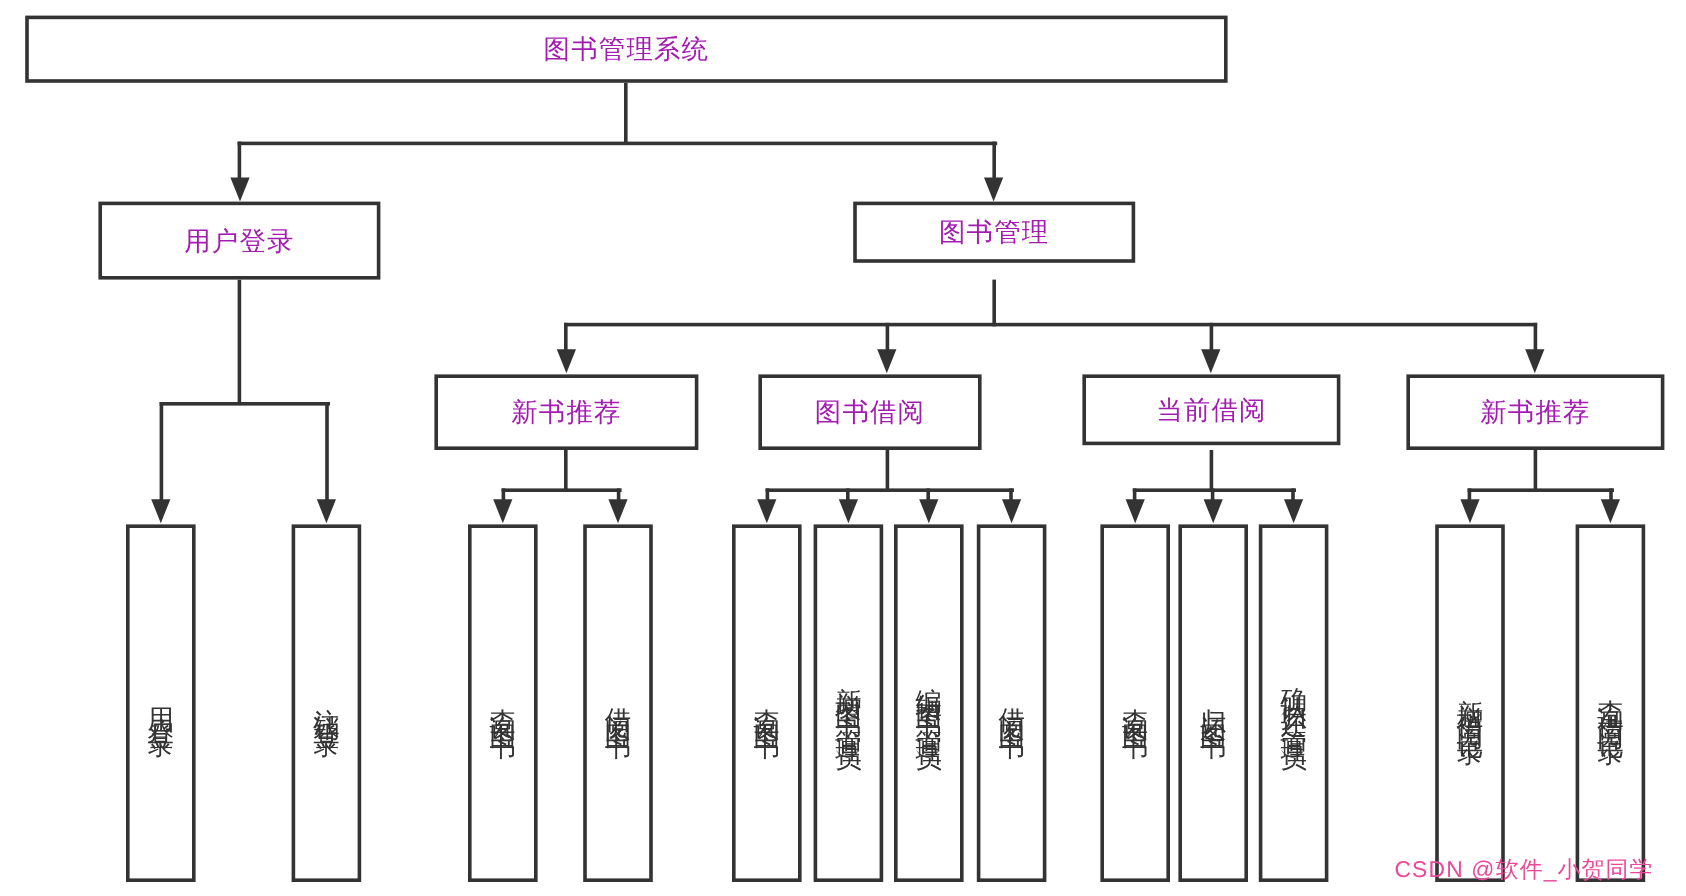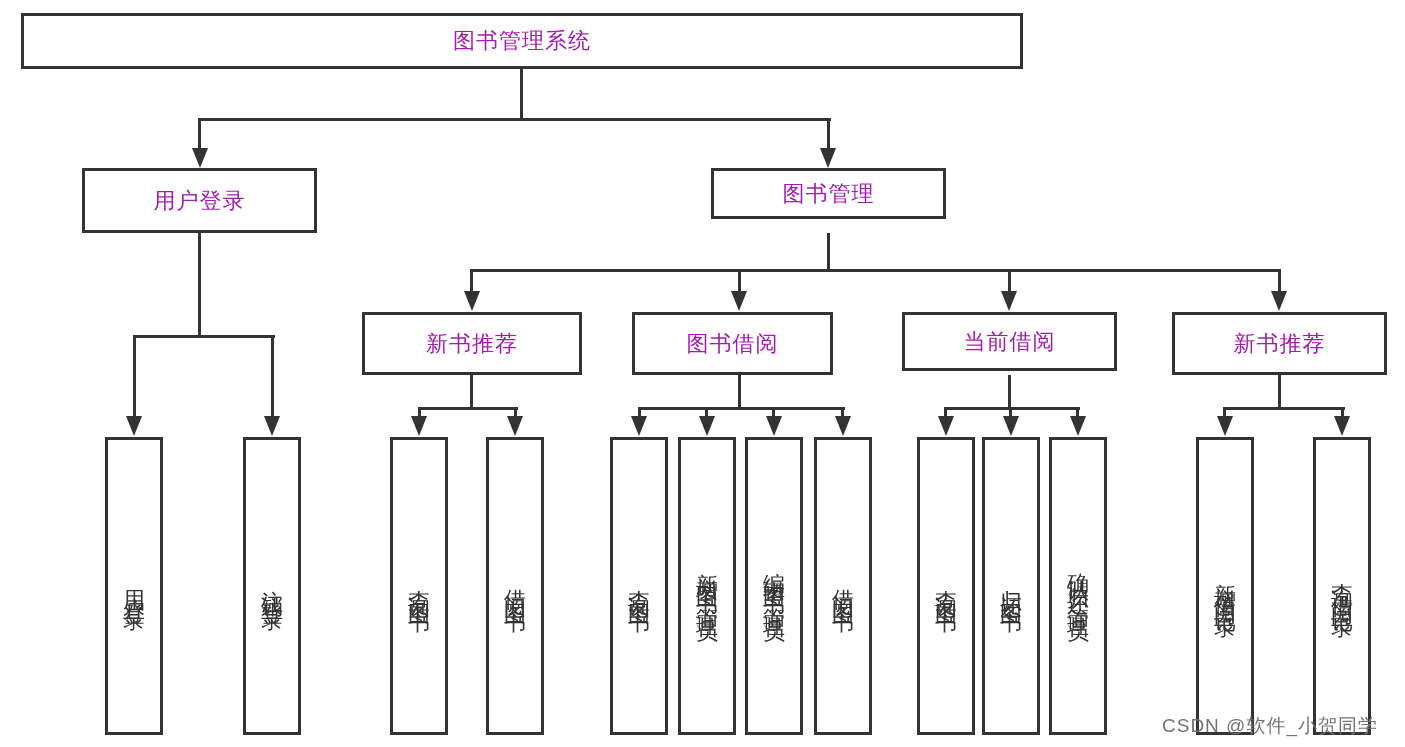--- a/index.html
+++ b/index.html
@@ -59,21 +59,21 @@
     border-right: 8px solid transparent;
     border-top: 20px solid #333333;
     z-index: 1;
   }
   .watermark {
     position: absolute;
     left: 1162px;
     top: 714px;
     font-size: 19px;
     line-height: 24px;
-    color: #737373;
+    color: #ec4899;
     letter-spacing: 1px;
     z-index: 3;
     white-space: nowrap;
     text-align: center;
   }
 </style>
 </head>
 <body>
 
 <div id="canvas">
@@ -110,21 +110,21 @@
   <div class="line" style="left:738px; top:269px; width:3px; height:24px;"></div>
   <div class="arrow" style="left:731px; top:291px;"></div>
   <div class="line" style="left:1008px; top:269px; width:3px; height:24px;"></div>
   <div class="arrow" style="left:1001px; top:291px;"></div>
   <div class="line" style="left:1278px; top:269px; width:3px; height:24px;"></div>
   <div class="arrow" style="left:1271px; top:291px;"></div>
 
   <div class="box" style="left:362px; top:312px; width:220px; height:63px;">
     <span>新书推荐</span>
   </div>
-  <div class="box" style="left:632px; top:312px; width:201px; height:63px;">
+  <div class="box" style="left:632px; top:312px; width:186px; height:63px;">
     <span>图书借阅</span>
   </div>
   <div class="box" style="left:902px; top:312px; width:215px; height:59px;">
     <span>当前借阅</span>
   </div>
   <div class="box" style="left:1172px; top:312px; width:215px; height:63px;">
     <span>新书推荐</span>
   </div>
 
   <div class="line" style="left:470px; top:375px; width:3px; height:34px;"></div>

